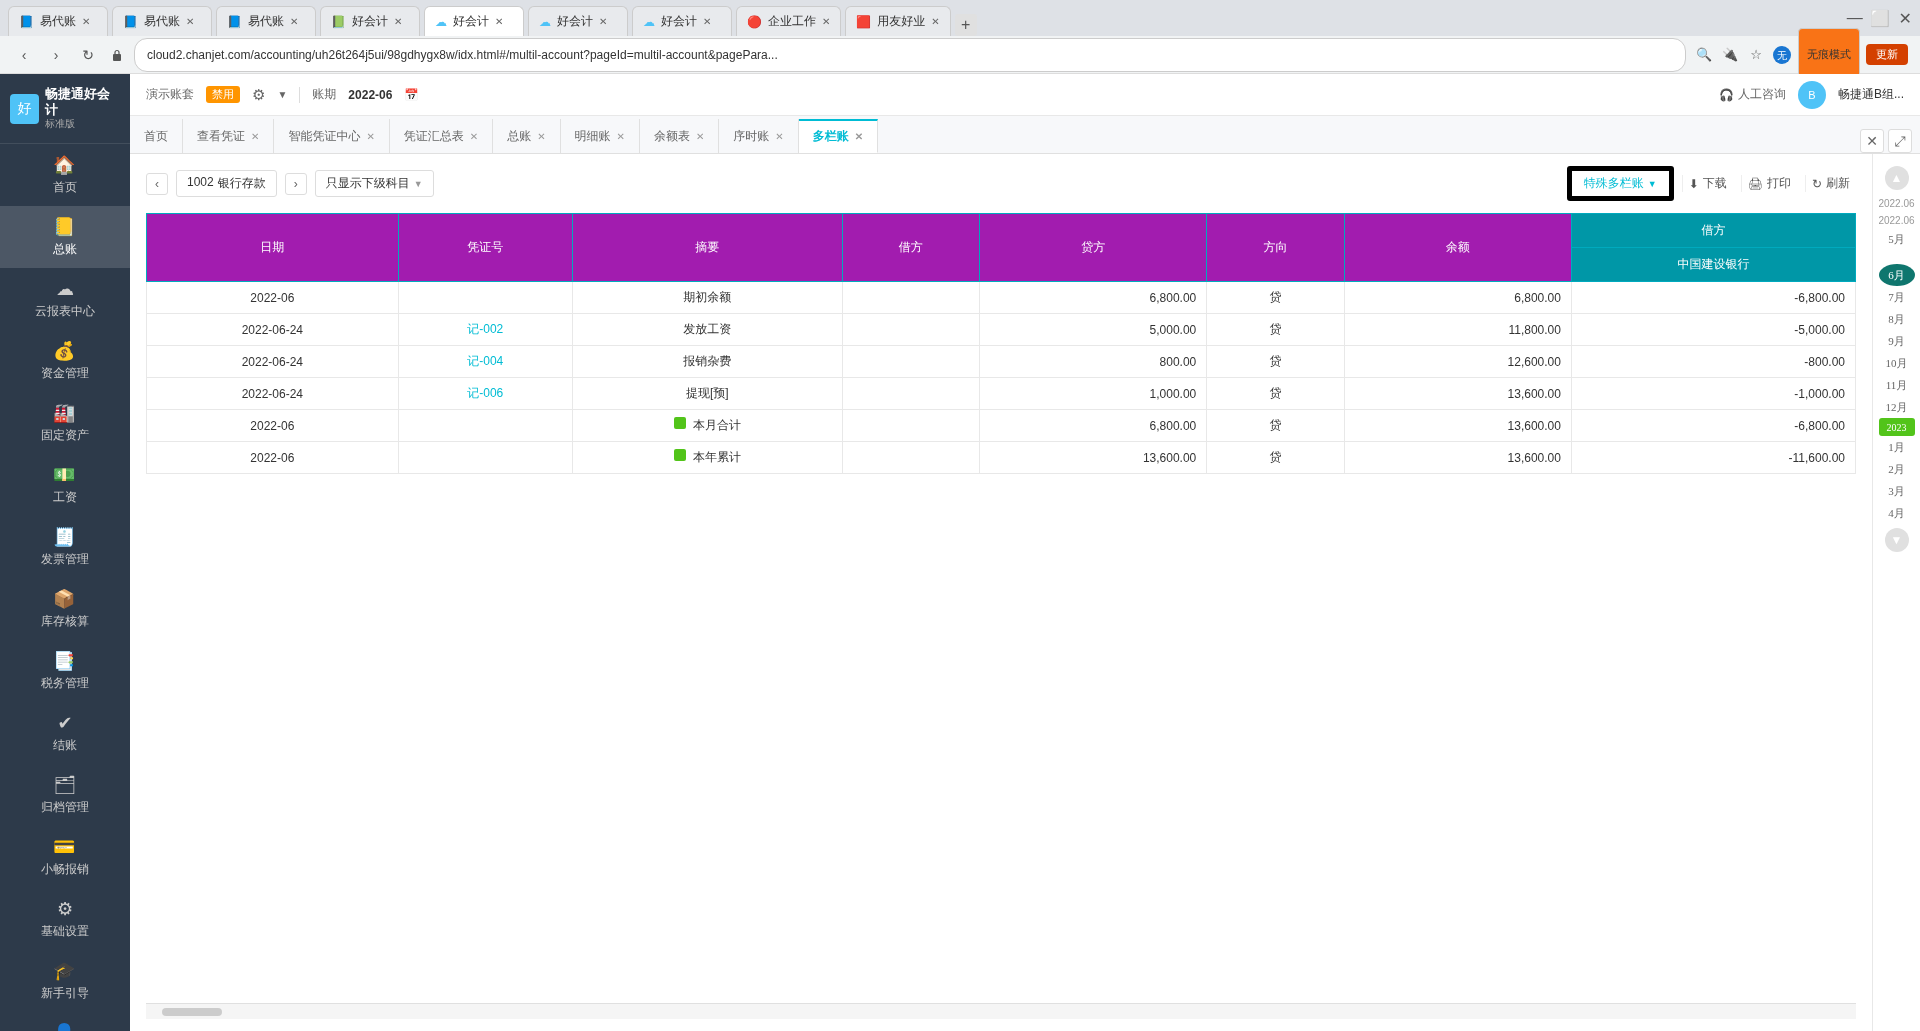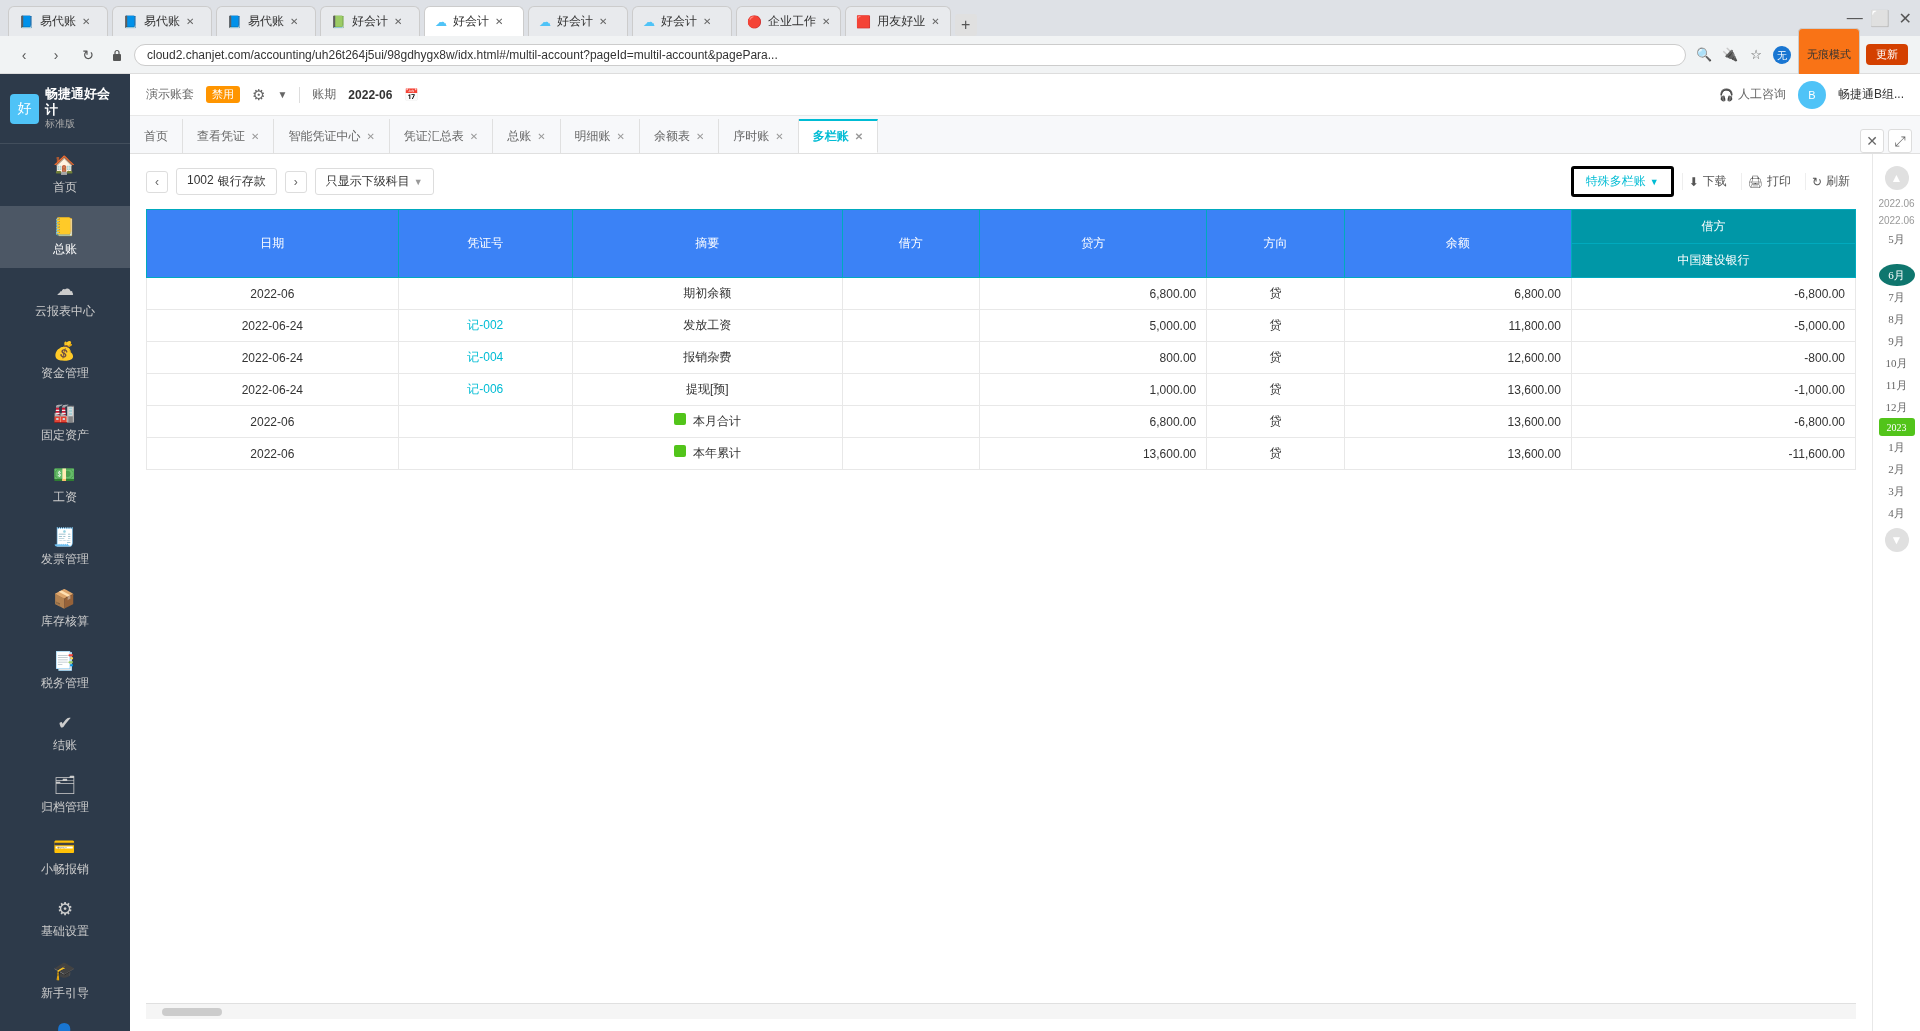--- a/index.html
+++ b/index.html
@@ -7,21 +7,21 @@
 
     
     .browser-chrome { background: #dee1e6; height: 36px; display: flex; align-items: center; padding: 0 8px; gap: 0; }
     .tab { display: flex; align-items: center; height: 30px; padding: 0 10px; background: #e8eaed; border-radius: 6px 6px 0 0; font-size: 12px; color: #333; gap: 6px; min-width: 100px; cursor: pointer; border: 1px solid #ccc; border-bottom: none; margin-right: 2px; }
     .tab.active { background: #fff; color: #333; }
     .tab-close { font-size: 10px; color: #666; cursor: pointer; }
 
     
     .address-bar-row { background: #f1f3f4; height: 38px; display: flex; align-items: center; padding: 0 12px; gap: 8px; border-bottom: 1px solid #ddd; }
     .nav-btn { width: 24px; height: 24px; display: flex; align-items: center; justify-content: center; border-radius: 50%; cursor: pointer; color: #555; font-size: 14px; }
-    .address-input { flex: 1; height: 22px; border: 1px solid #ccc; border-radius: 13px; padding: 4px 12px; font-size: 12px; background: #fff; color: #333; outline: none; }
+    .address-input { flex: 1; height: 22px; border: 1px solid #ccc; border-radius: 13px; padding: 16px 12px; font-size: 12px; background: #fff; color: #333; outline: none; }
     .address-actions { display: flex; gap: 6px; align-items: center; }
     .addr-icon { width: 20px; height: 20px; display: flex; align-items: center; justify-content: center; cursor: pointer; color: #555; font-size: 13px; }
     .wuhen-btn { background: #f97316; border: 1px solid #ccc; border-radius: 4px; padding: 18px 8px; font-size: 11px; cursor: pointer; color: #333; }
     .update-btn { background: #d44000; color: #fff; border: none; border-radius: 4px; padding: 3px 10px; font-size: 11px; cursor: pointer; }
 
     
     .app-layout { display: flex; height: calc(1031px - 74px); }
 
     
     .sidebar { width: 130px; background: #2d3a4a; color: #fff; display: flex; flex-direction: column; overflow-y: auto; flex-shrink: 0; }
@@ -61,25 +61,25 @@
 
     
     .account-main { flex: 1; padding: 12px 16px; overflow: hidden; display: flex; flex-direction: column; }
 
     
     .account-toolbar { display: flex; align-items: center; margin-bottom: 12px; gap: 8px; }
     .nav-arrow { width: 22px; height: 22px; border: 1px solid #ddd; border-radius: 3px; display: flex; align-items: center; justify-content: center; cursor: pointer; color: #666; font-size: 12px; background: #fff; }
     .account-selector { display: flex; align-items: flex-start; gap: 4px; border: 1px solid #ddd; border-radius: 3px; padding: 4px 10px; font-size: 12px; cursor: pointer; background: #fff; color: #333; }
     .level-filter { display: flex; align-items: center; gap: 4px; border: 1px solid #ddd; border-radius: 3px; padding: 4px 10px; font-size: 12px; cursor: pointer; background: #fff; color: #333; }
     .toolbar-right-actions { margin-left: auto; display: flex; align-items: center; gap: 8px; }
-    .special-multi-btn { border: 3px solid #000000; color: #00bcd4; border-radius: 3px; padding: 4px 12px; font-size: 12px; cursor: pointer; background: #fff; display: flex; align-items: center; gap: 4px; }
+    .special-multi-btn { border: 5px solid #000000; color: #00bcd4; border-radius: 3px; padding: 4px 12px; font-size: 12px; cursor: pointer; background: #fff; display: flex; align-items: center; gap: 4px; }
 
     
     .ledger-table { width: 100%; border-collapse: collapse; font-size: 12px; }
-    .ledger-table thead th { background: #3b82f6; color: #fff; padding: 8px 10px; text-align: center; border: 1px solid #00aabe; font-weight: normal; }
+    .ledger-table thead th { background: #a21caf; color: #fff; padding: 8px 10px; text-align: center; border: 1px solid #00aabe; font-weight: normal; }
     .ledger-table thead th.extra-col { background: #0097a7; }
     .ledger-table tbody td { padding: 7px 10px; border: 1px solid #e8e8e8; text-align: center; color: #333; background: #fff; }
     .ledger-table tbody td.amount { text-align: right; }
     .ledger-table tbody td.link { color: #00bcd4; cursor: pointer; }
     .sum-row td { background: #fafafa; font-weight: normal; }
     .green-dot { width: 12px; height: 12px; background: #52c41a; display: inline-block; border-radius: 2px; margin-right: 4px; }
 
     
     .right-panel { width: 48px; background: #fff; border-left: 1px solid #e8e8e8; display: flex; flex-direction: column; align-items: center; padding-top: 8px; overflow-y: auto; flex-shrink: 0; }
     .rp-month { width: 36px; height: 22px; display: flex; align-items: center; justify-content: center; font-size: 11px; color: #666; cursor: pointer; border-radius: 3px; font-family: Liberation Serif, serif; }

